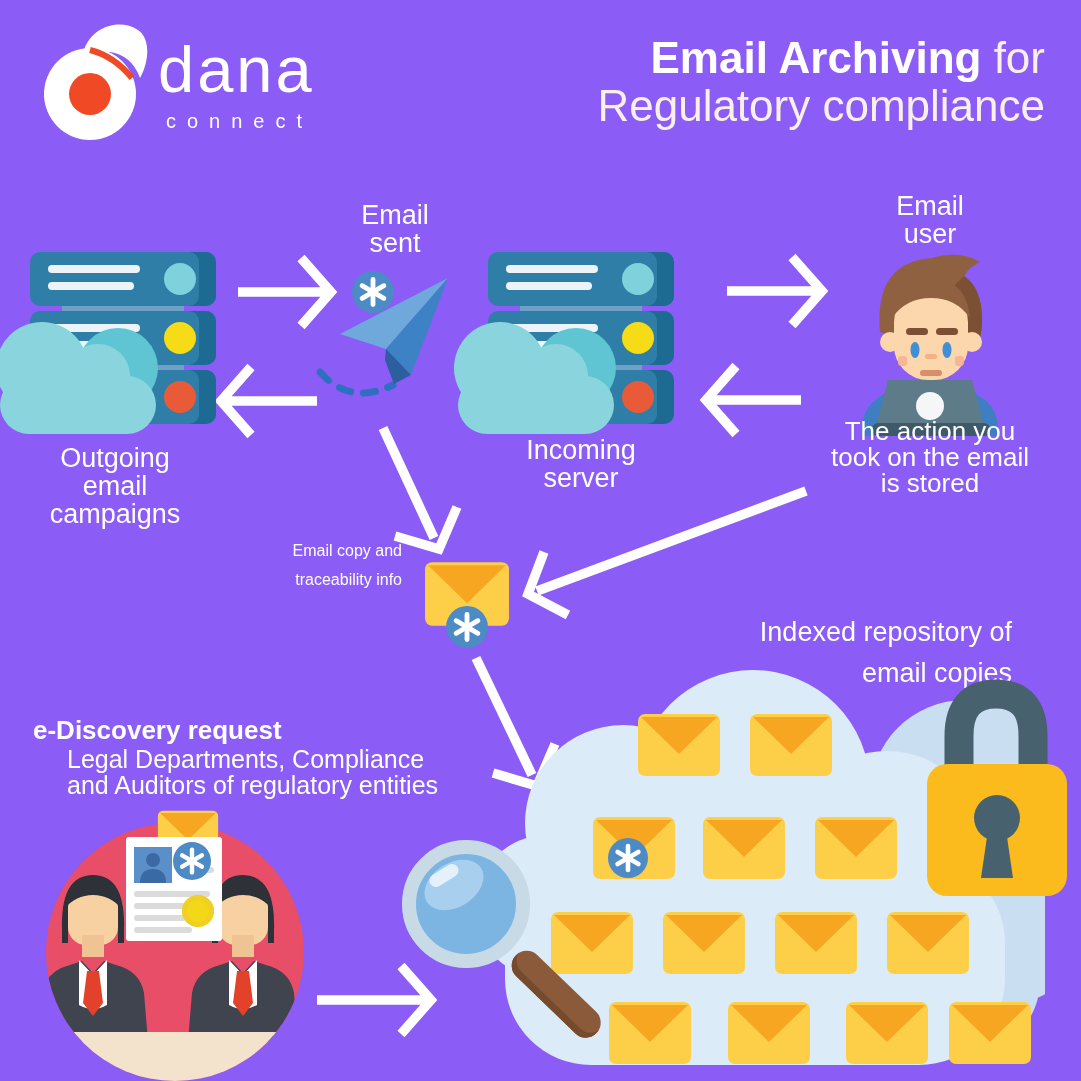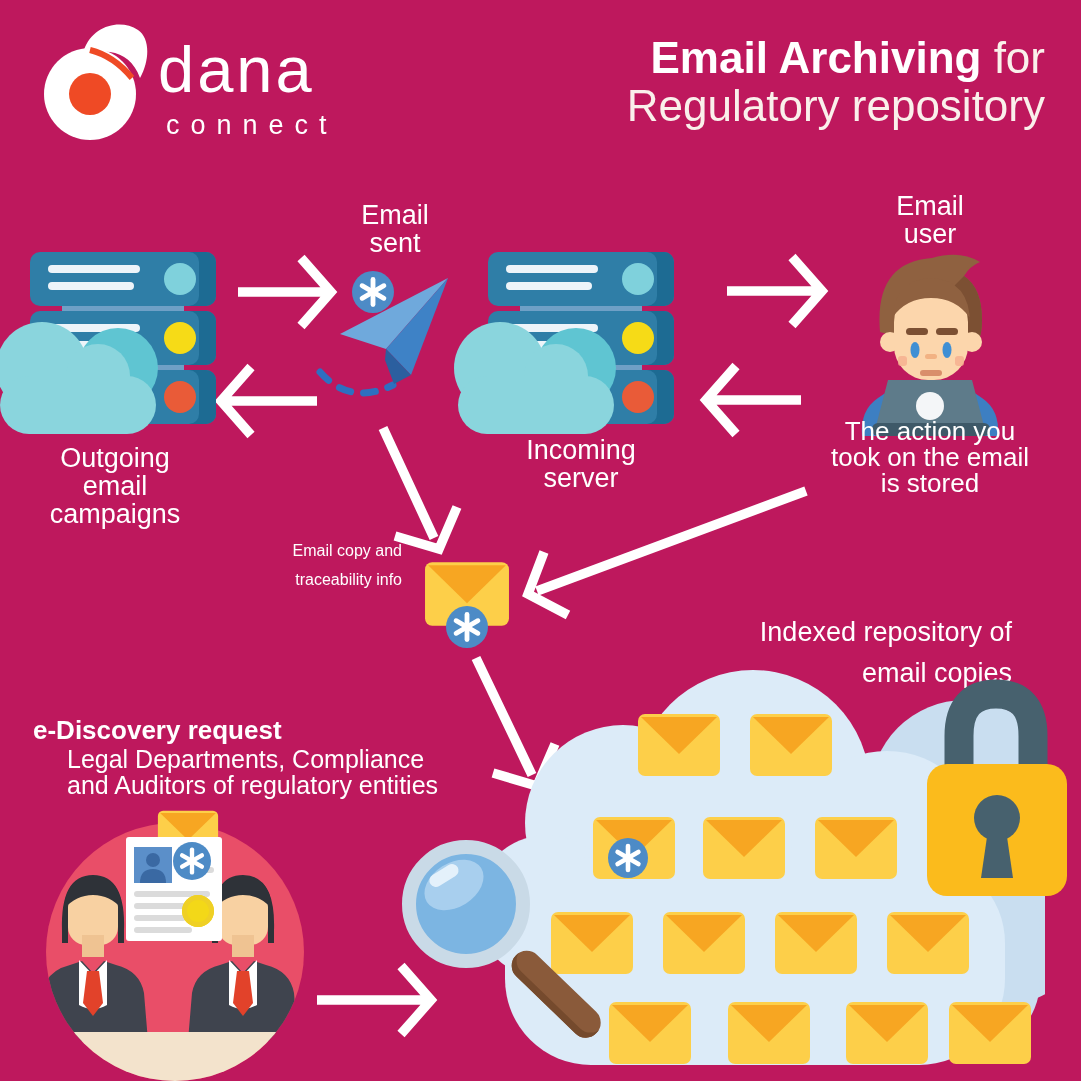--- a/index.html
+++ b/index.html
@@ -1,25 +1,25 @@
 <!DOCTYPE html>
 <html><head>
 <meta charset="utf-8">
 <style>
   html,body{margin:0;padding:0;background:#333;}
-  #stage{position:relative;width:1081px;height:1081px;background:#be185d;overflow:hidden;
+  #stage{position:relative;width:1081px;height:1081px;background:#8b5cf6;overflow:hidden;
          font-family:"Liberation Sans",sans-serif;color:#fff;}
   .abs{position:absolute;}
   .lbl{position:absolute;color:#fff;white-space:pre-line;line-height:28px;font-size:27px;}
   .center{text-align:center;}
   .right{text-align:right;}
 
   
   .brand{position:absolute;left:158px;top:32px;font-size:65px;letter-spacing:3px;color:#fff;}
-  .brand-sub{position:absolute;left:166px;top:110px;font-size:27px;letter-spacing:11px;color:#fff;}
+  .brand-sub{position:absolute;left:166px;top:110px;font-size:20px;letter-spacing:11px;color:#fff;}
 
   
   .title{position:absolute;right:36px;top:34px;text-align:right;font-size:44px;line-height:48px;color:#FAF0EB;}
   .title b{color:#FFFFFF;font-weight:bold;}
 
   
   .server{position:absolute;width:186px;height:172px;}
   .rail{position:absolute;left:32px;top:12px;width:122px;height:148px;background:#6FA0C6;border-radius:8px;}
   .unit{position:absolute;left:0;width:186px;height:54px;background:#2F7EA7;border-radius:10px;
         box-shadow:inset -17px 0 0 #1D6B93;}
@@ -96,21 +96,21 @@
     <circle cx="46" cy="74" r="46" fill="#FFFFFF"></circle>
     <path d="M40 30 C 48 6 76 -2 94 10 C 106 18 106 40 96 58 C 90 42 80 34 66 32 C 58 31 48 32 40 30 Z" fill="#FFFFFF"></path>
     <path d="M46 30 Q70 36 88 58" stroke="#EF4A25" stroke-width="6" fill="none"></path>
     <circle cx="46" cy="74" r="21" fill="#EF4A25"></circle>
   </svg>
   <div class="brand">dana</div>
   <div class="brand-sub">connect</div>
 
   <div class="title">
     <div><b>Email Archiving</b><span> for</span></div>
-    <div>Regulatory repository</div>
+    <div>Regulatory compliance</div>
   </div>
 
   <svg class="abs" style="left:0;top:0;pointer-events:none" width="1081" height="1081" viewBox="0 0 1081 1081">
     <g stroke="#FFFFFF" stroke-width="9.5" fill="none" stroke-linejoin="miter">
       <path d="M238 292 H325 M301 258 L331 292 L301 326"></path>
       <path d="M317 401 H227 M251 367 L221 401 L251 435"></path>
       <path d="M727 291 H816 M792 257 L822 291 L792 325"></path>
       <path d="M801 400 H712 M736 366 L706 400 L736 434"></path>
       <path d="M383 428 L434 538 M395 536 L439 549 L457 507"></path>
       <path d="M806 491 L537 591 M544 552 L528 594 L568 615"></path>

